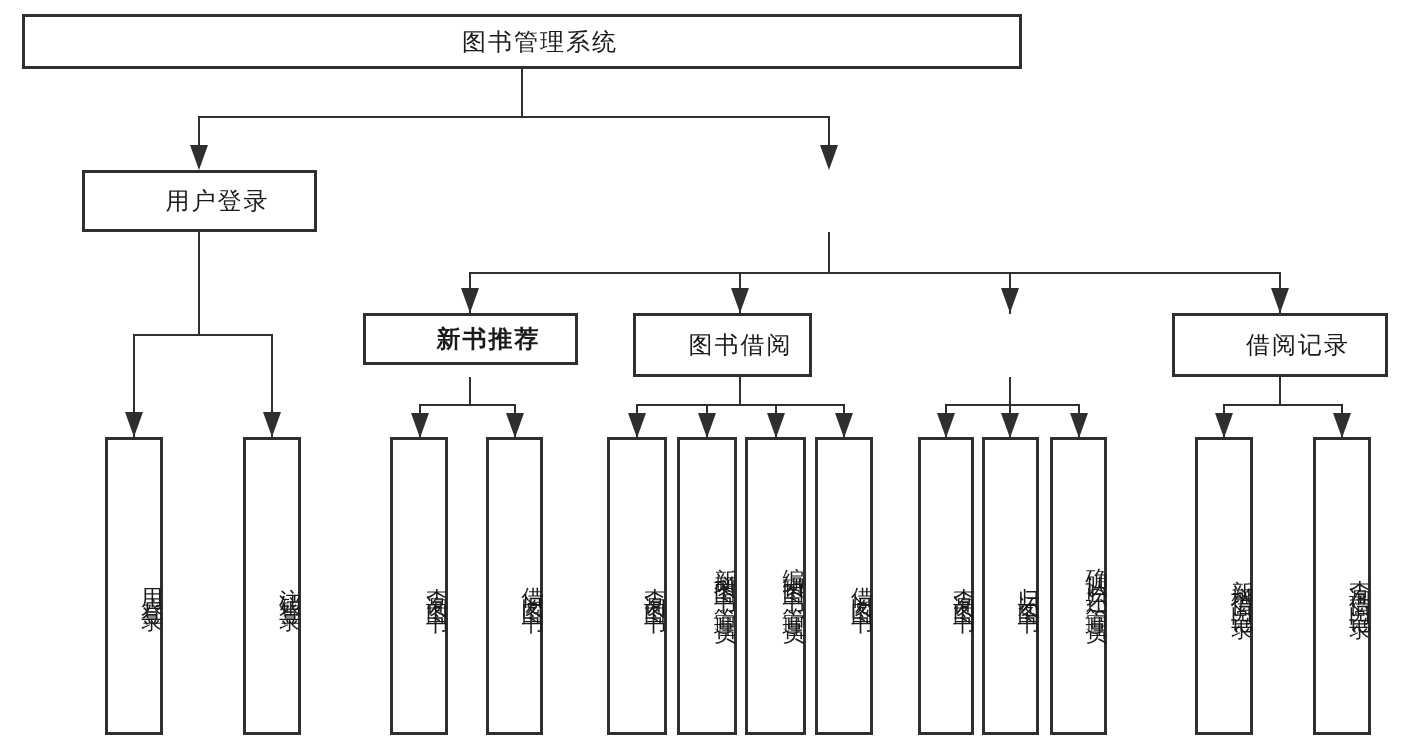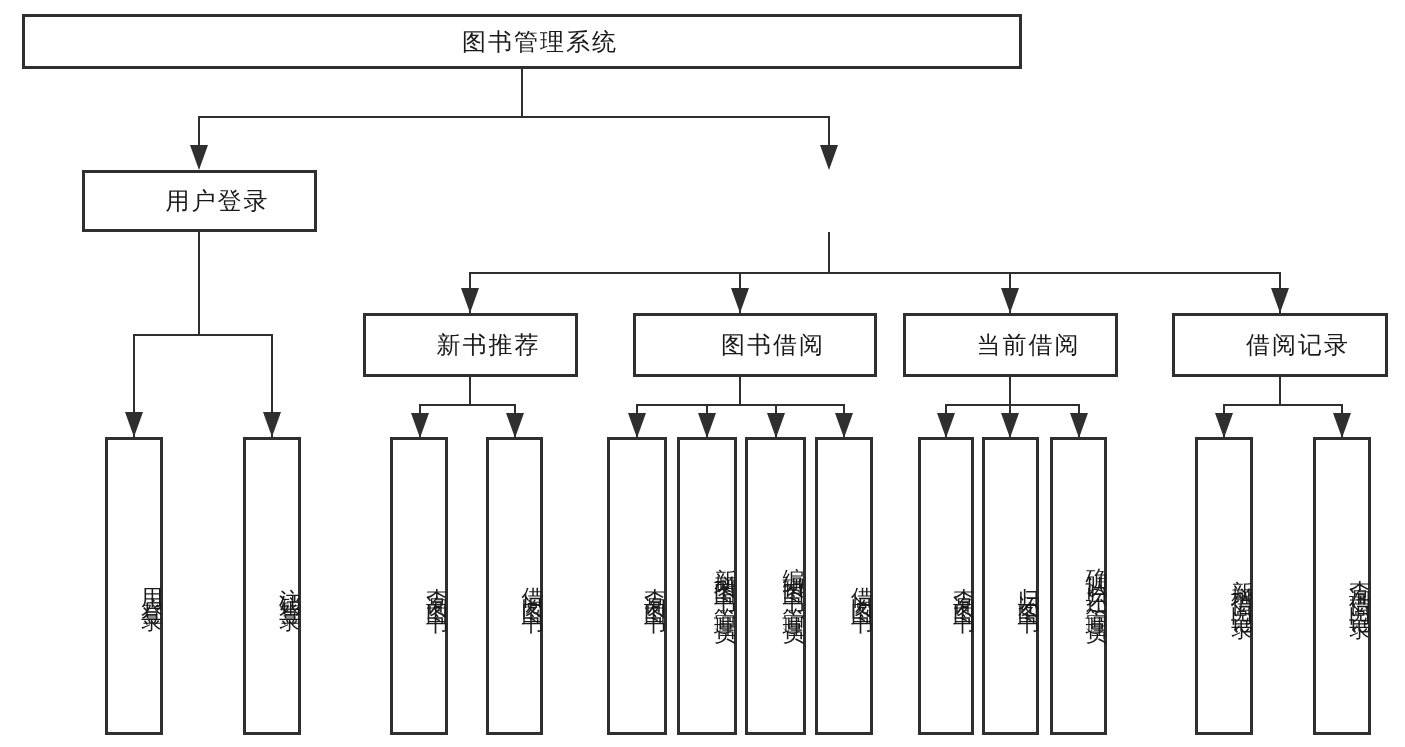--- a/index.html
+++ b/index.html
@@ -61,28 +61,25 @@
   <div class="line" style="left:469px;top:272px;width:812px;height:2px;"></div>
   <div class="line" style="left:469px;top:272px;width:2px;height:42px;"></div>
   <div class="line" style="left:739px;top:272px;width:2px;height:42px;"></div>
   <div class="line" style="left:1009px;top:272px;width:2px;height:42px;"></div>
   <div class="line" style="left:1279px;top:272px;width:2px;height:42px;"></div>
   <div class="arrow" style="left:461px;top:288px;"></div>
   <div class="arrow" style="left:731px;top:288px;"></div>
   <div class="arrow" style="left:1001px;top:288px;"></div>
   <div class="arrow" style="left:1271px;top:288px;"></div>
 
-  <div class="node hnode" style="left:363px;top:313px;width:215px;height:64px;">
+  <div class="node hnode" style="left:363px;top:313px;width:215px;height:52px;font-weight:bold;">
     <span>新书推荐</span>
   </div>
-  <div class="node hnode" style="left:633px;top:313px;width:244px;height:64px;">
+  <div class="node hnode" style="left:633px;top:313px;width:179px;height:64px;">
     <span>图书借阅</span>
-  </div>
-  <div class="node hnode" style="left:903px;top:313px;width:215px;height:64px;">
-    <span>当前借阅</span>
   </div>
   <div class="node hnode" style="left:1172px;top:313px;width:216px;height:64px;">
     <span>借阅记录</span>
   </div>
 
   <div class="line" style="left:198px;top:232px;width:2px;height:104px;"></div>
   <div class="line" style="left:133px;top:334px;width:140px;height:2px;"></div>
   <div class="line" style="left:133px;top:334px;width:2px;height:103px;"></div>
   <div class="line" style="left:271px;top:334px;width:2px;height:103px;"></div>
   <div class="arrow" style="left:125px;top:412px;"></div>

